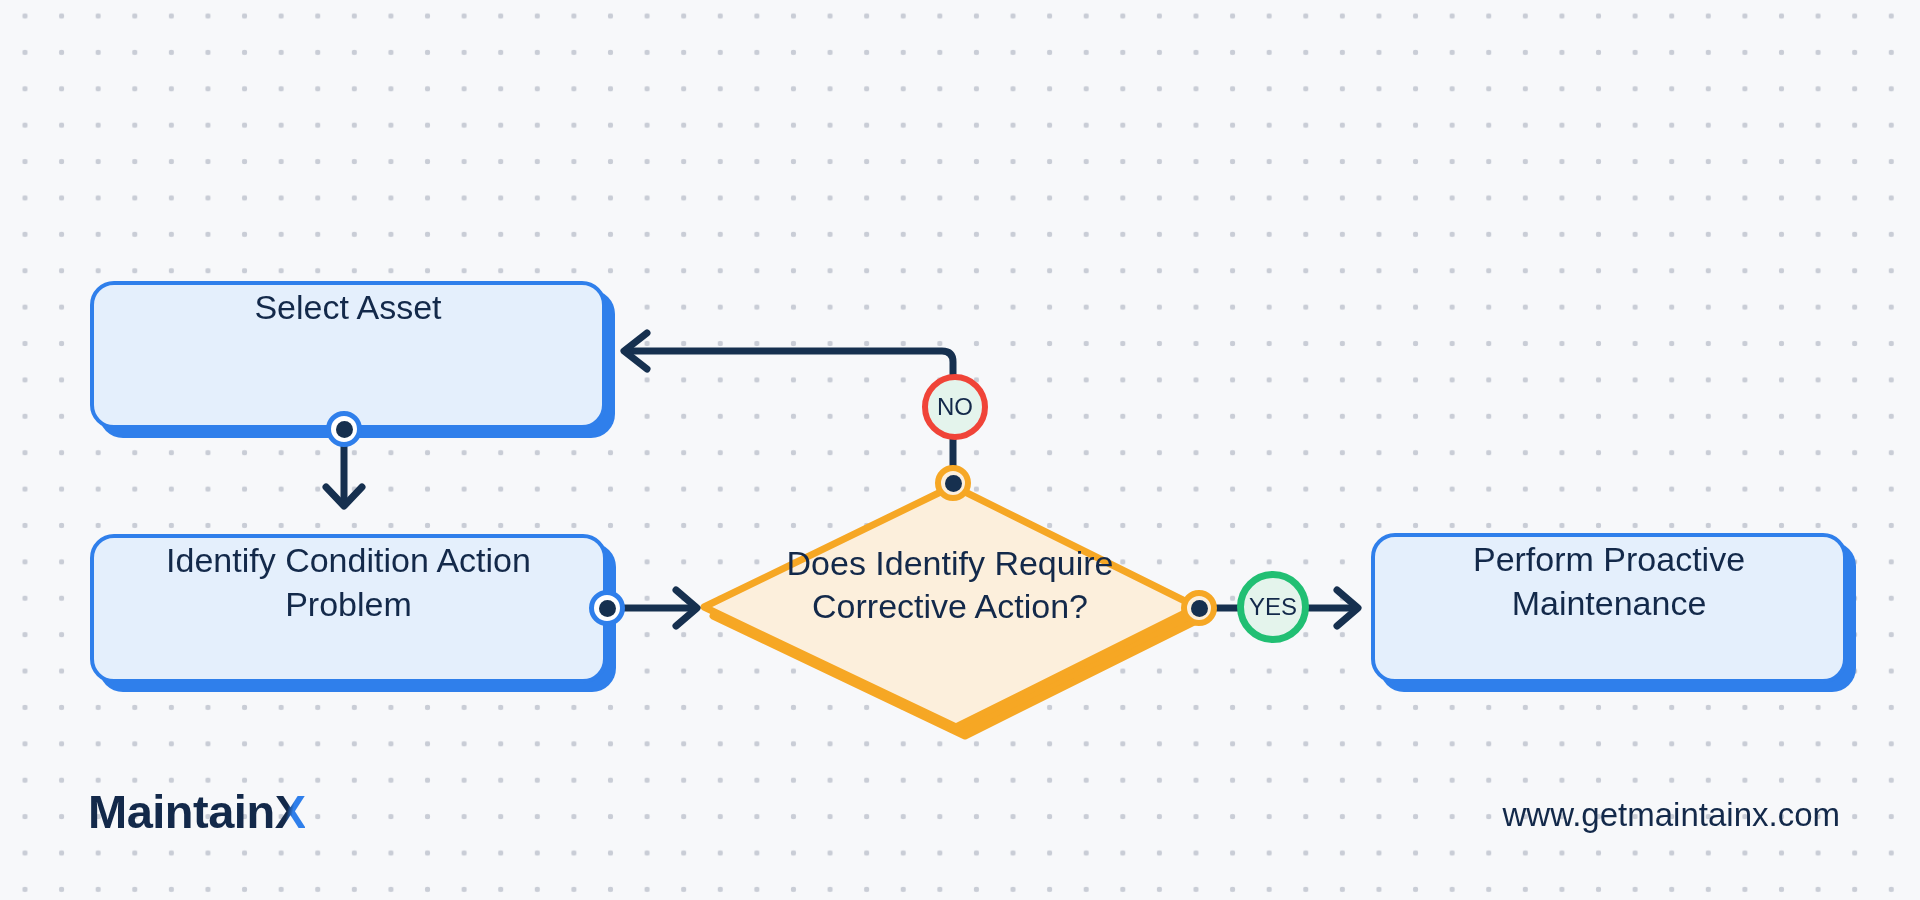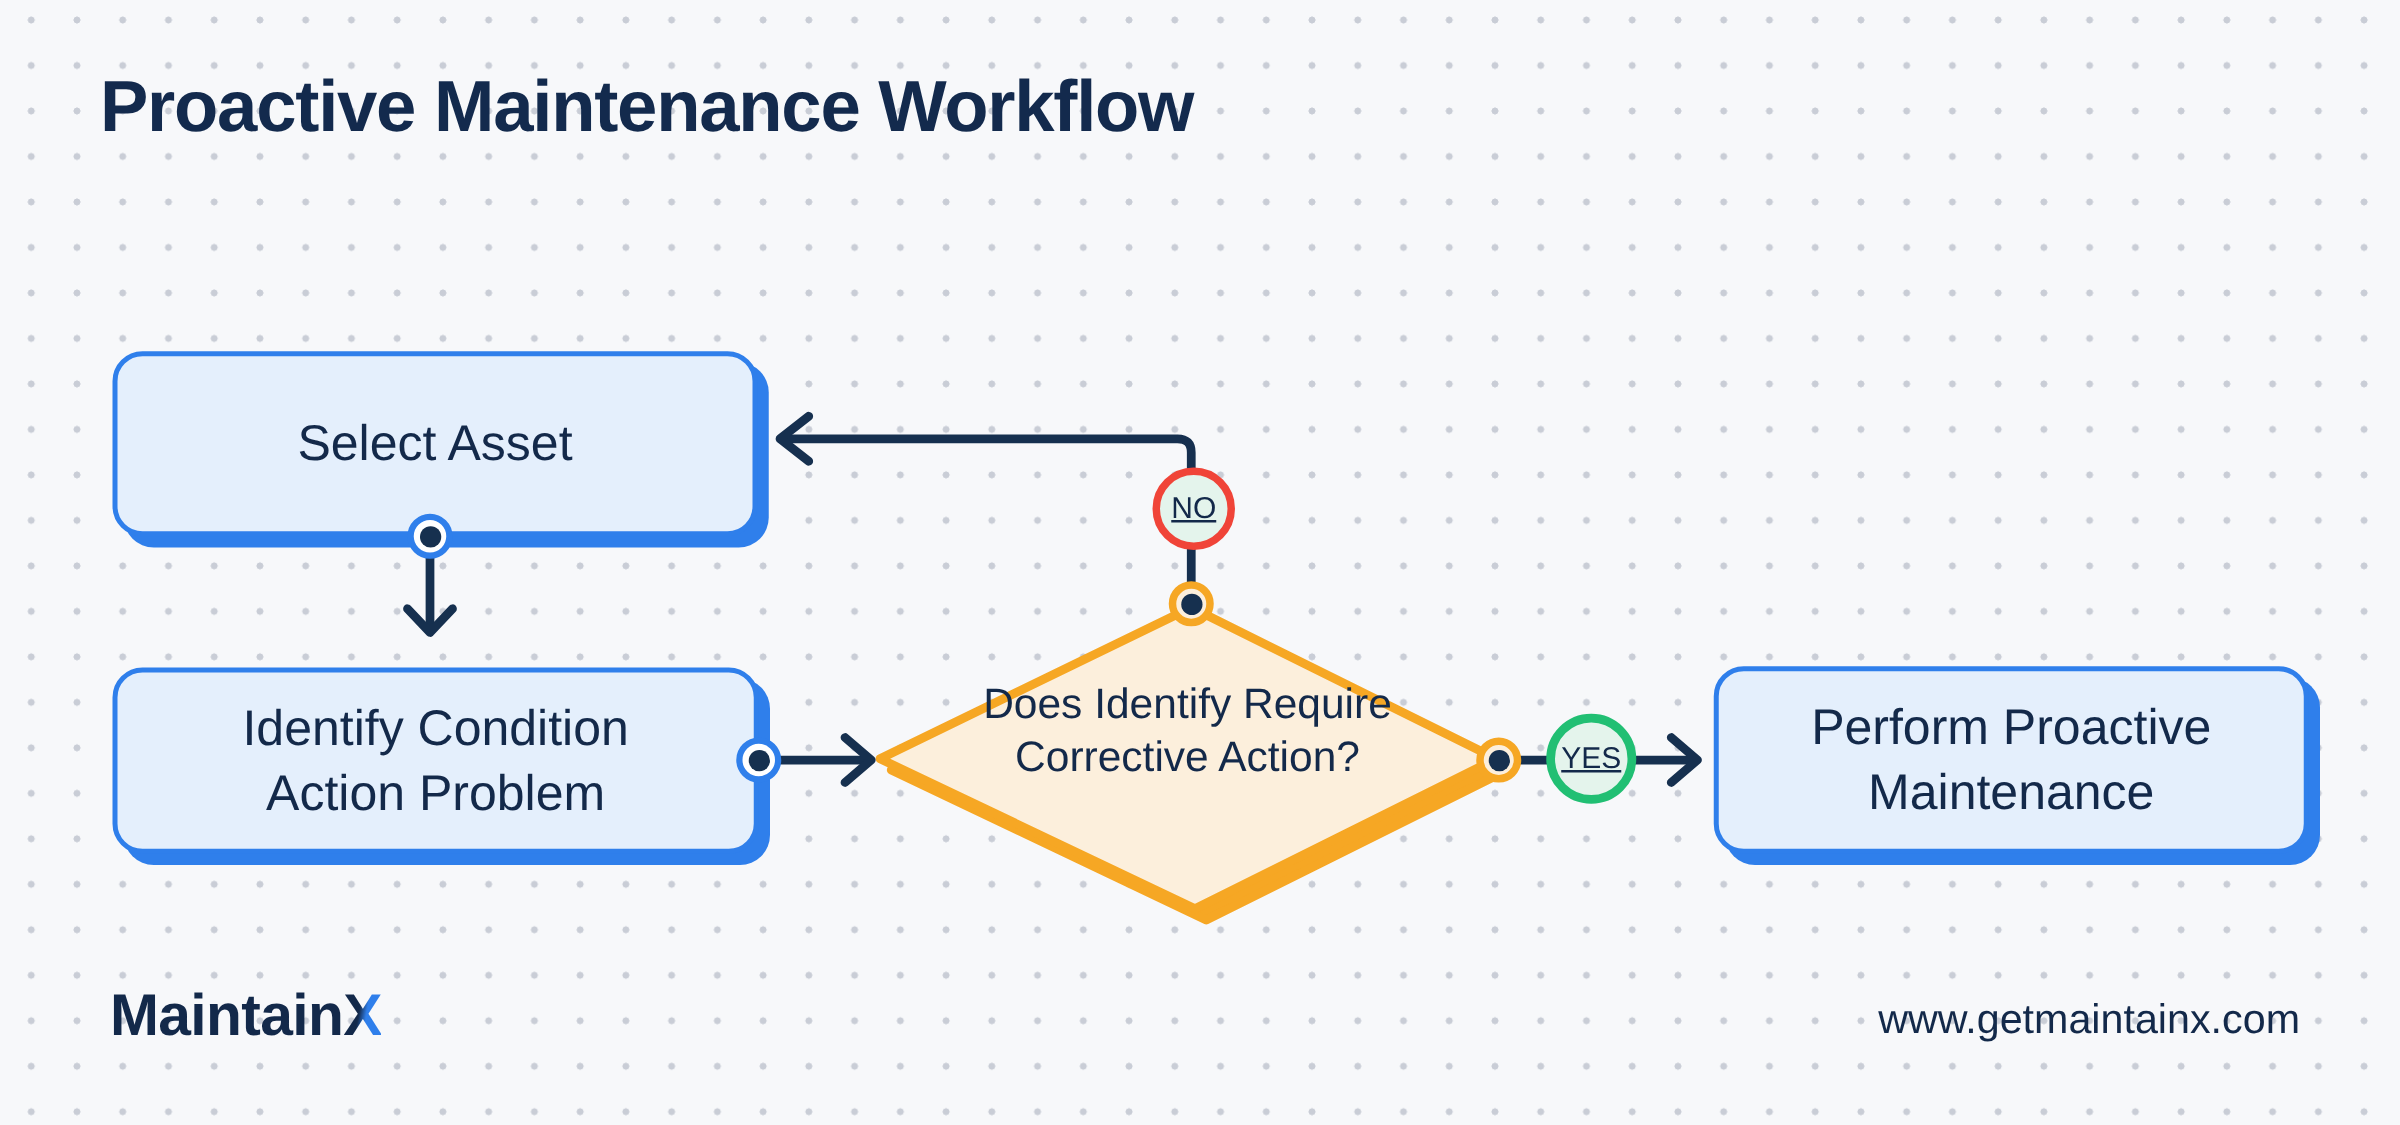--- a/index.html
+++ b/index.html
@@ -28,25 +28,24 @@
     color: #132a4d;
   }
   
   .process {
     position: absolute;
     background: #e4effc;
     border: 4px solid #2f7feb;
     border-radius: 24px;
     box-shadow: 9px 9px 0 0 #2f7feb;
     display: flex;
-    align-items: center;
     justify-content: center;
     text-align: center;
     color: #13294a;
-    font-size: 40px;
+    font-size: 34px;
     line-height: 1.3;
   }
   .box-select-asset   { left: 90px;  top: 281px; width: 516px; height: 148px; }
   .box-identify       { left: 90px;  top: 534px; width: 517px; height: 149px; padding: 0 66px; }
   .box-perform        { left: 1371px; top: 533px; width: 476px; height: 150px; padding: 0 64px; }
 
   
   .diamond-svg { position: absolute; left: 690px; top: 475px; width: 540px; height: 280px; }
   .decision-label {
     position: absolute;
@@ -81,21 +80,20 @@
   .conn-diamond-top   { left: 935px;  top: 465px; }
   .conn-diamond-right { left: 1181px; top: 590px; }
 
   
   .badge {
     position: absolute;
     border-radius: 50%;
     display: flex; align-items: center; justify-content: center;
     color: #13294a;
     background: #e4f4ec;
-    text-decoration: underline;
   }
   .badge-no {
     left: 922px; top: 374px;
     width: 66px; height: 66px;
     border: 6px solid #f04438;
     font-size: 24px;
   }
   .badge-yes {
     left: 1237px; top: 571px;
     width: 72px; height: 72px;
@@ -124,21 +122,20 @@
     font-size: 33px;
     font-weight: 400;
     color: #13294a;
   }
 </style>
 </head>
 <body>
 
 <div class="canvas">
 
-  <h1 class="title">Proactive Maintenance Workflow</h1>
 
   <svg class="diamond-svg" viewBox="0 0 540 280" xmlns="http://www.w3.org/2000/svg">
     <polygon points="272,20 516,141 275,261 23,141" fill="#f6a724" stroke="#f6a724" stroke-width="7" stroke-linejoin="round"></polygon>
     <polygon points="263,11 507,132 266,252 14,132" fill="#fcefdc" stroke="#f6a724" stroke-width="7" stroke-linejoin="round"></polygon>
   </svg>
 
   <svg class="arrows" viewBox="0 0 1920 900" xmlns="http://www.w3.org/2000/svg">
     <g fill="none" stroke="#16304f" stroke-width="7" stroke-linecap="round" stroke-linejoin="round">
 
       <path d="M344,436 L344,501"></path>

